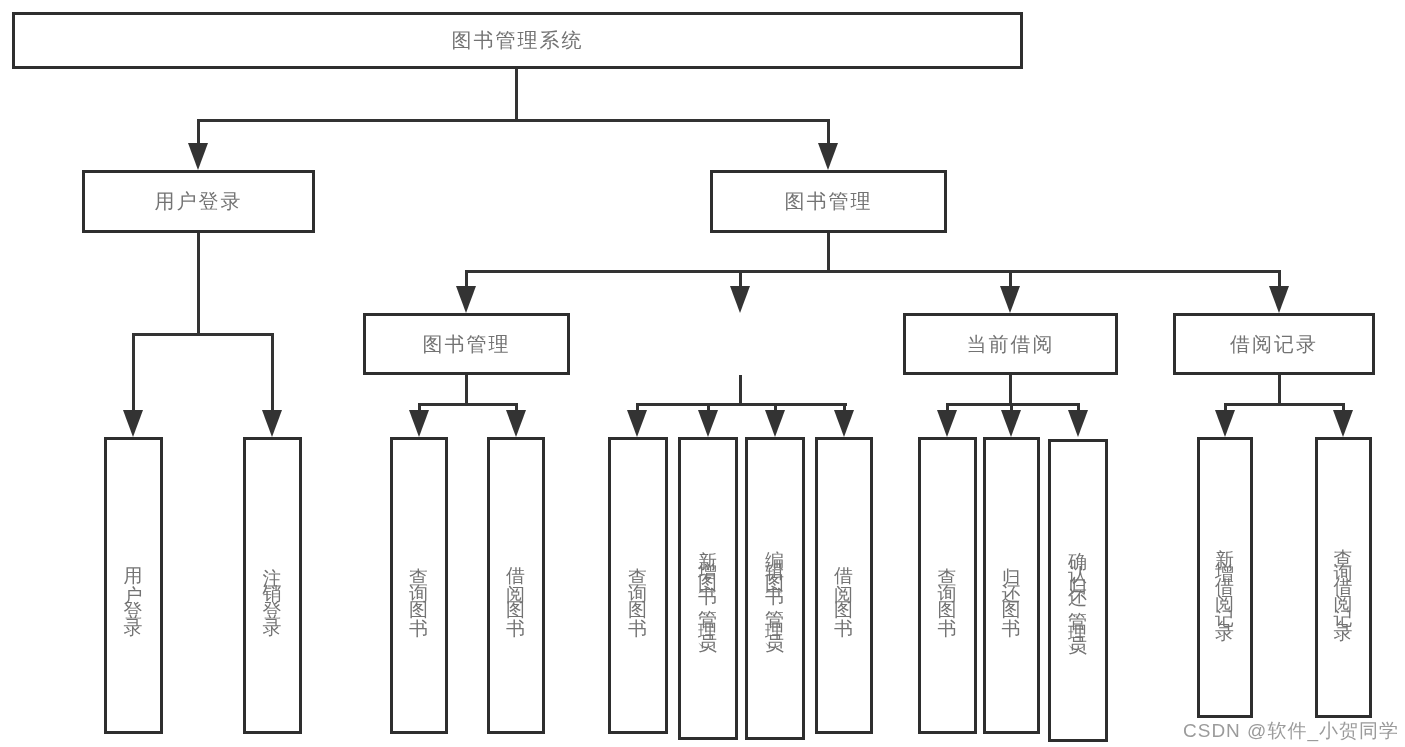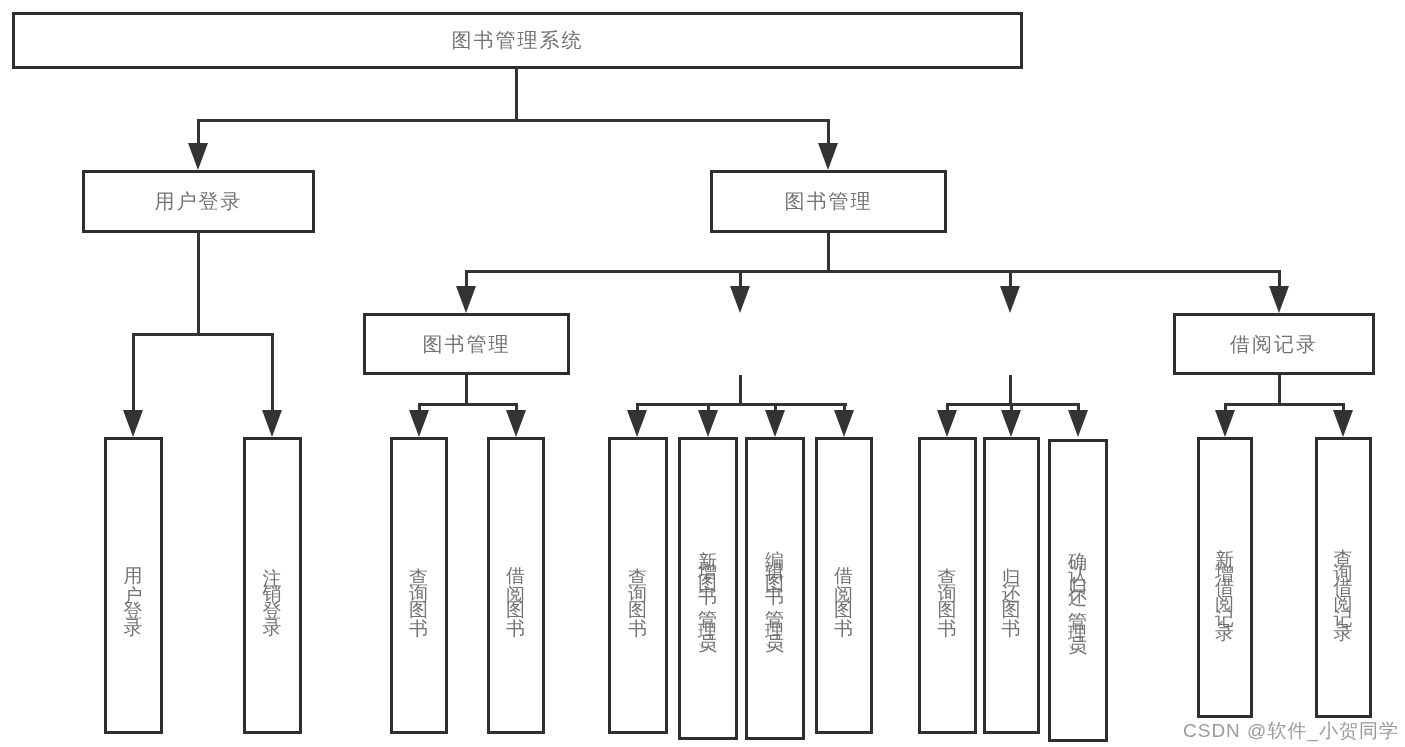--- a/index.html
+++ b/index.html
@@ -93,20 +93,23 @@
   <div class="vl" style="left:1009px;top:270px;height:20px"></div>
   <div class="vl" style="left:1278px;top:270px;height:20px"></div>
   <div class="arrow" style="left:456px;top:286px"></div>
   <div class="arrow" style="left:730px;top:286px"></div>
   <div class="arrow" style="left:1000px;top:286px"></div>
   <div class="arrow" style="left:1269px;top:286px"></div>
 
   <div class="node h" style="left:363px;top:313px;width:207px;height:62px">
     <span>图书管理</span>
   </div>
+  <div class="node h" style="left:903px;top:313px;width:215px;height:62px">
+    <span>当前借阅</span>
+  </div>
   <div class="node h" style="left:1173px;top:313px;width:202px;height:62px">
     <span>借阅记录</span>
   </div>
 
   <div class="vl" style="left:465px;top:375px;height:30px"></div>
   <div class="hl" style="left:418px;top:403px;width:100px"></div>
   <div class="vl" style="left:418px;top:403px;height:12px"></div>
   <div class="vl" style="left:515px;top:403px;height:12px"></div>
   <div class="arrow" style="left:409px;top:410px"></div>
   <div class="arrow" style="left:506px;top:410px"></div>

